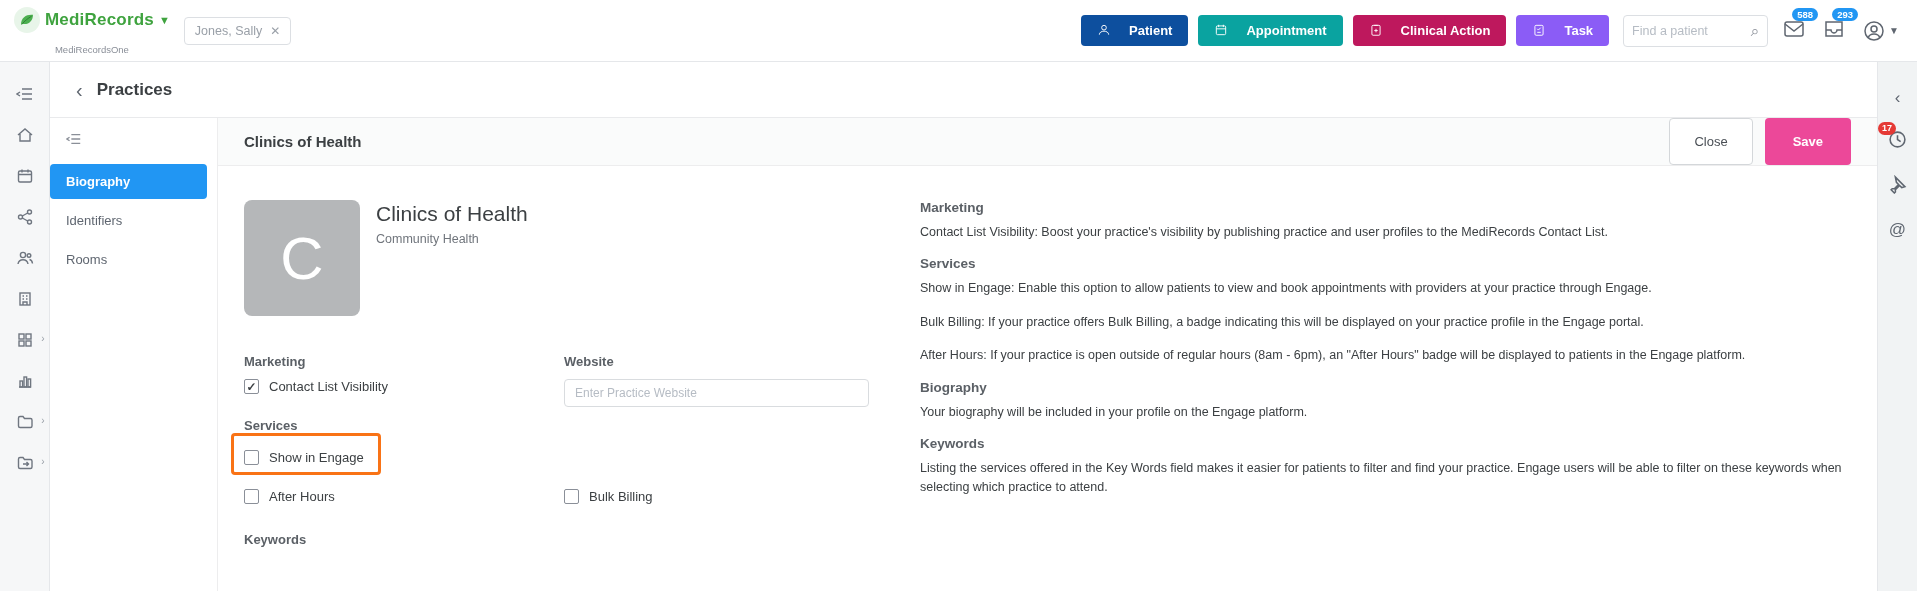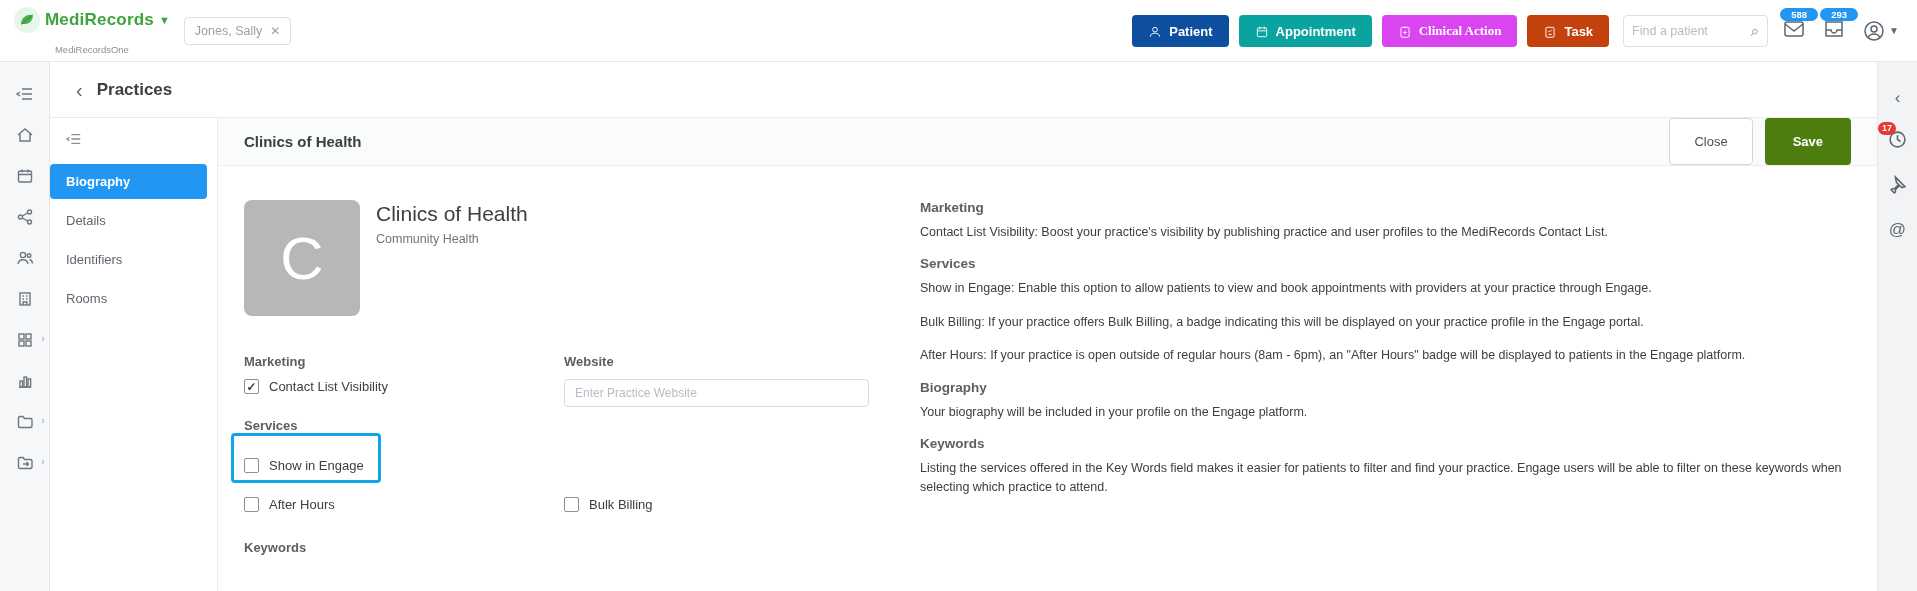--- a/index.html
+++ b/index.html
@@ -14,34 +14,34 @@
   .leaf { width:26px; height:26px; border-radius:50%; background:#e8f5e9;
     display:flex; align-items:center; justify-content:center; }
   .leaf svg { width:18px; height:18px; }
   .brand-name { font-size:17px; font-weight:bold; color:#3fa33f; letter-spacing:.2px; }
   .brand-caret { color:#3fa33f; font-size:11px; }
   .brand-sub { font-size:9.5px; color:#8a8f98; margin-top:11px; }
   .chip { display:flex; align-items:center; gap:8px; border:1px solid #dcdfe3;
     border-radius:4px; padding:6px 10px; font-size:12.5px; color:#9aa0a8; background:#fff; }
   .chip .x { color:#9aa0a8; font-size:12px; cursor:pointer; }
   .actions { display:flex; gap:10px; margin-left:auto; }
-  .act-btn { display:flex; align-items:flex-end; gap:7px; color:#fff; border:none;
+  .act-btn { display:flex; align-items:flex-start; gap:18px; color:#fff; border:none;
     border-radius:4px; padding:8px 16px; font-size:13px; font-weight:bold; cursor:pointer; }
   .act-btn svg { width:14px; height:14px; stroke:#fff; fill:none; stroke-width:1.6; }
   .searchbox { display:flex; align-items:center; border:1px solid #dcdfe3; border-radius:4px;
     padding:0 8px; height:32px; width:145px; background:#fff; }
   .searchbox input { border:none; outline:none; width:100%; font-size:12.5px;
     font-family:inherit; color:#444; }
   .searchbox input::placeholder { color:#b6bcc4; }
   .search-glyph { color:#8a8f98; font-size:15px; }
   .hdr-icons { display:flex; align-items:center; gap:16px; }
   .badge-wrap { position:relative; cursor:pointer; }
   .badge-wrap svg { width:24px; height:24px; stroke:#5f6670; fill:none; stroke-width:1.5; }
   .pill { position:absolute; top:-9px; right:-12px; background:#2196f3; color:#fff;
-    font-size:9.5px; font-weight:bold; border-radius:8px; padding:2px 11px; line-height:1; }
+    font-size:9.5px; font-weight:bold; border-radius:8px; padding:2px 5px; line-height:1; }
   .avatar-btn { display:flex; align-items:center; gap:3px; cursor:pointer; color:#5f6670; }
   .avatar-btn svg { width:24px; height:24px; stroke:#5f6670; fill:none; stroke-width:1.5; }
   .caret { font-size:10px; color:#5f6670; }
 
   
   .main-row { display:flex; height:529px; }
   .left-rail { width:50px; background:#f6f7f8; border-right:1px solid #e5e7ea;
     display:flex; flex-direction:column; align-items:center; padding-top:22px; gap:21px; }
   .rail-ic { position:relative; width:22px; height:20px; display:flex; align-items:center;
     justify-content:center; cursor:pointer; }
@@ -70,40 +70,40 @@
     margin:0 10px 4px 0; border-radius:0 4px 4px 0; }
   .nav-item.active { background:#2196f3; color:#fff; font-weight:bold; border-radius:4px; margin-right:10px; }
 
   .panel { flex:1; display:flex; flex-direction:column; min-width:0; }
   .panel-header { height:48px; background:#fafbfb; border-bottom:1px solid #ededee;
     display:flex; align-items:center; padding:0 26px; }
   .panel-title { font-size:15px; font-weight:bold; color:#3c4043; }
   .panel-actions { margin-left:auto; display:flex; gap:12px; }
   .btn-close { background:#fff; border:1px solid #d4d7da; border-radius:4px; color:#4a4f55;
     font-size:13px; padding:8px 24px; cursor:pointer; font-family:inherit; }
-  .btn-save { background:#4d7c0f; border:none; border-radius:4px; color:#fff;
+  .btn-save { background:#ec4899; border:none; border-radius:4px; color:#fff;
     font-size:13px; font-weight:bold; padding:16px 28px; cursor:pointer; font-family:inherit; }
 
   .panel-body { flex:1; display:flex; padding:34px 26px 0 26px; gap:0; overflow:hidden; }
   .form-area { width:660px; flex-shrink:0; }
   .profile-row { display:flex; gap:16px; margin-bottom:38px; }
   .p-avatar { width:116px; height:116px; border-radius:8px; background:#b5b7b9; color:#fff;
     font-size:60px; display:flex; align-items:center; justify-content:center; }
   .p-name { font-size:21px; color:#3c4043; margin-top:2px; }
   .p-sub { font-size:12.5px; color:#70757c; margin-top:6px; }
 
   .form-grid { display:grid; grid-template-columns:320px 340px; row-gap:0; }
   .sec-head { font-size:13px; font-weight:bold; color:#5b6066; margin-bottom:10px; }
   .cb-row { display:flex; align-items:center; gap:10px; font-size:13px; color:#3c4043;
     cursor:pointer; margin-bottom:14px; }
   .cb { width:15px; height:15px; border:1.5px solid #8a8f98; border-radius:2px; background:#fff;
     display:inline-flex; align-items:center; justify-content:center; flex-shrink:0; }
   .cb.checked::after { content:"✓"; font-size:12px; color:#3c4043; font-weight:bold; line-height:1; }
-  .hl-box { display:inline-flex; border:3px solid #0ea5e9; border-radius:4px;
-    padding:22px 14px 7px 10px; margin:-10px 0 6px -13px; }
+  .hl-box { display:inline-flex; border:3px solid #f97316; border-radius:4px;
+    padding:14px 14px 7px 10px; margin:-10px 0 6px -13px; }
   .hl-box .cb-row { margin:0; }
   .website-input { width:305px; height:28px; border:1px solid #d9dcdf; border-radius:4px;
     padding:0 10px; font-size:12px; font-family:inherit; color:#a21caf; outline:none; }
   .website-input::placeholder { color:#b6bcc4; }
 
   .help-col { flex:1; min-width:0; padding-left:16px; }
   .help-head { font-size:13.5px; font-weight:bold; color:#5b6066; margin:0 0 8px; }
   .help-p { font-size:12.5px; color:#3c4043; line-height:1.55; margin-bottom:14px; }
   .help-sec { margin-bottom:8px; }
 </style>
@@ -138,28 +138,28 @@
         </svg>
       <span>Patient</span>
     </button>
     <button class="act-btn" style="background: rgb(10, 163, 160);">
       <svg viewBox="0 0 24 24">
           <rect x="4" y="5" width="16" height="15" rx="2"></rect>
           <path d="M4 10h16M8 3v4M16 3v4"></path>
         </svg>
       <span>Appointment</span>
     </button>
-    <button class="act-btn" style="background: #d946ef; font-family: Liberation Serif, serif;">
+    <button class="act-btn" style="background: #be185d;">
       <svg viewBox="0 0 24 24">
           <rect x="5" y="4" width="14" height="17" rx="2"></rect>
           <path d="M9 4h6M12 10v6M9 13h6"></path>
         </svg>
       <span>Clinical Action</span>
     </button>
-    <button class="act-btn" style="background: #c2410c;">
+    <button class="act-btn" style="background: #8b5cf6;">
       <svg viewBox="0 0 24 24">
           <rect x="5" y="4" width="14" height="17" rx="2"></rect>
           <path d="M9 10l2 2 4-4M9 16h6"></path>
         </svg>
       <span>Task</span>
     </button>
   </div>
 
   <div class="searchbox">
     <input type="text" placeholder="Find a patient" style="">
@@ -273,21 +273,20 @@
 
     <div class="content-row">
 
       <nav class="subnav">
         <div class="subnav-collapse">
           <svg viewBox="0 0 18 14">
               <path d="M6 2h10M6 7h10M6 12h10M4 5L1 7l3 2"></path>
             </svg>
         </div>
         <div class="nav-item active">Biography</div>
-        <div class="nav-item">Details</div>
         <div class="nav-item">Identifiers</div>
         <div class="nav-item">Rooms</div>
       </nav>
 
       <section class="panel">
         <div class="panel-header">
           <span class="panel-title">Clinics of Health</span>
           <span class="panel-actions">
             <button class="btn-close">Close</button>
             <button class="btn-save">Save</button>

